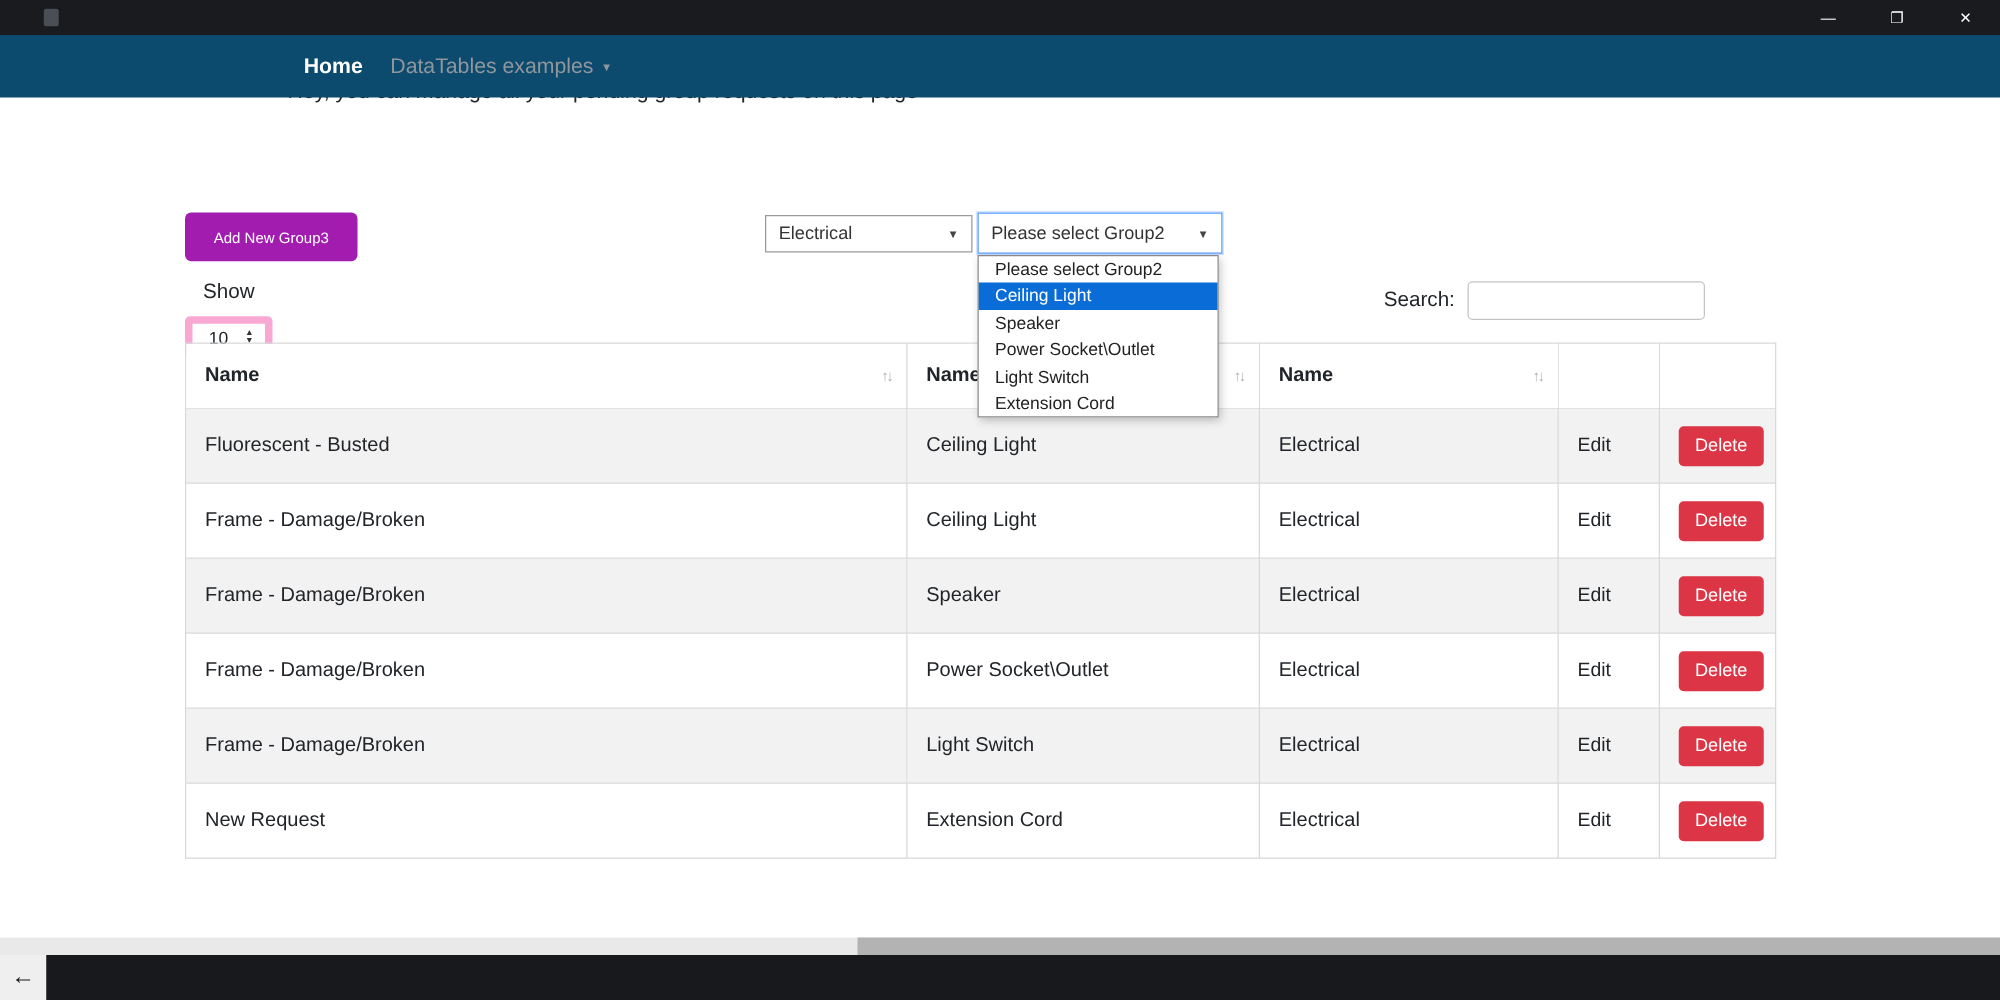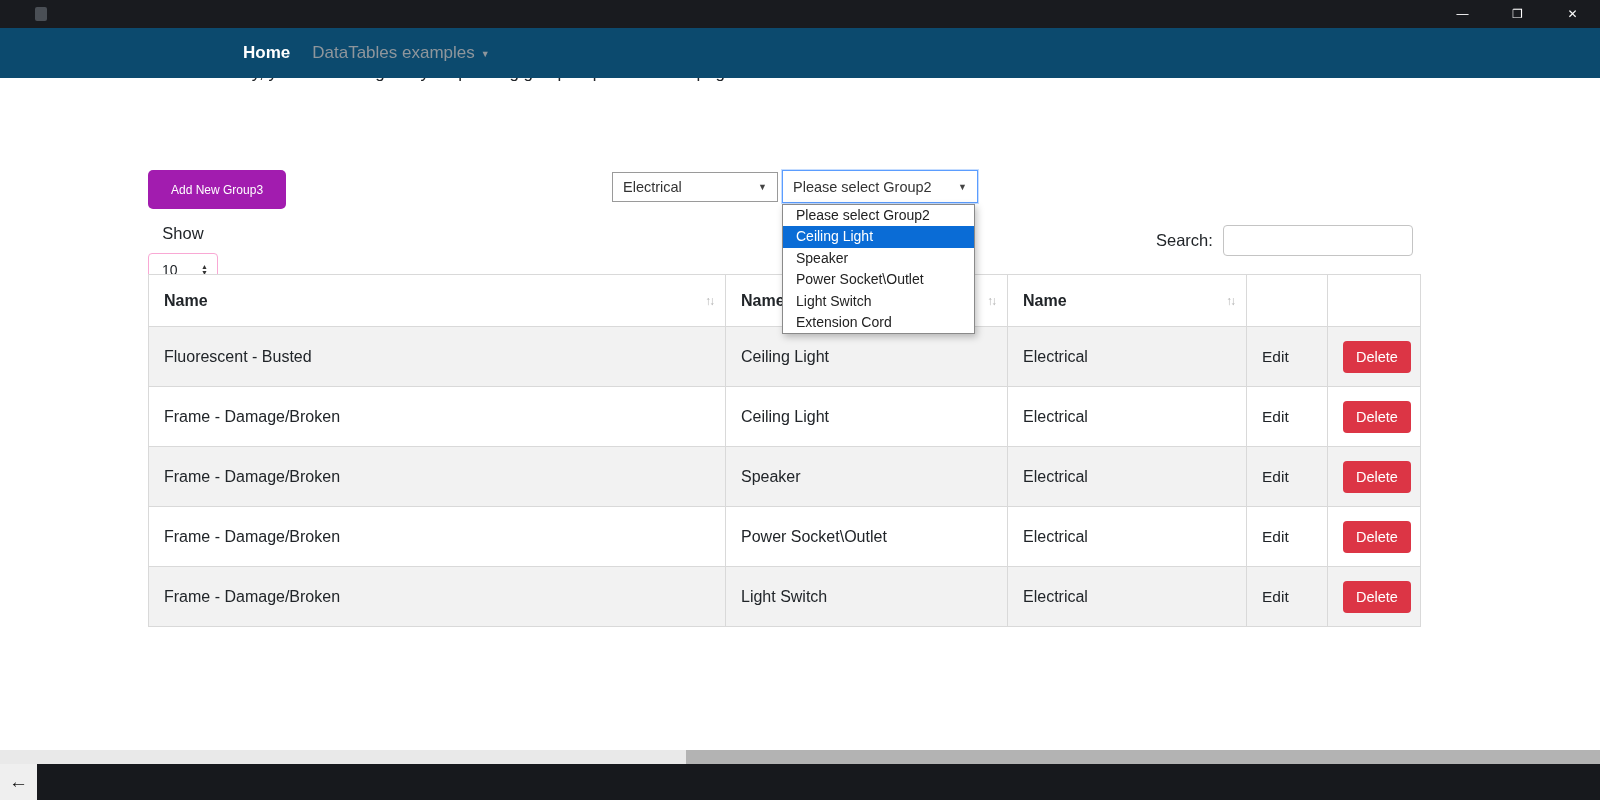--- a/index.html
+++ b/index.html
@@ -27,25 +27,25 @@
   .sel-group3 { left:612px; top:172px; width:166px; height:30px; border:1px solid #9a9a9a; }
   .sel-group2 { left:782px; top:170px; width:196px; height:33px; border:1px solid #5b9dff; box-shadow:0 0 0 1px rgba(91,157,255,.35); z-index:32; }
   .select-box .caret { font-size:9px; color:#444; }
 
   .dropdown-list { position:absolute; left:782px; top:204px; width:193px; background:#fff; border:1px solid #8a8a8a; box-shadow:2px 3px 7px rgba(0,0,0,.25); z-index:35; }
   .dropdown-item { height:21.4px; line-height:21.4px; padding-left:13px; font-size:14px; color:#222; cursor:pointer; white-space:nowrap; }
   .dropdown-item.selected { background:#0a6cd6; color:#fff; }
 
   
   .length-box { position:absolute; left:148px; top:224px; display:flex; align-items:center; gap:10px; font-size:16.5px;flex-direction:column; }
-  .length-select { width:70px; height:33px; border:1px solid #f9a8d4; border-radius:4px; display:flex; align-items:center; justify-content:space-between; padding:0 9px 0 13px; font-size:14px; cursor:pointer; background:#fff; }
+  .length-select { width:70px; height:33px; border:6px solid #f9a8d4; border-radius:4px; display:flex; align-items:center; justify-content:space-between; padding:0 9px 0 13px; font-size:14px; cursor:pointer; background:#fff; }
   .stepper { display:flex; flex-direction:column; align-items:center; }
   .stepper span { font-size:7px; line-height:6px; color:#333; }
 
-  .search-box { position:absolute; left:1156px; top:225px; display:flex; align-items:center; gap:10px; font-size:16.5px; }
+  .search-box { position:absolute; left:1107px; top:225px; display:flex; align-items:center; gap:10px; font-size:16.5px; }
   .search-input { width:190px; height:31px; border:1px solid #c4c4c4; border-radius:4px; padding:0 8px; font-size:14px; font-family:inherit; outline:none; }
 
   
   .dt-wrap { position:absolute; left:148px; top:274px; width:1272px; }
   table.dt { border-collapse:collapse; table-layout:fixed; width:1272px; }
   table.dt th, table.dt td { border:1px solid #d9d9d9; font-size:16px; padding-left:15px; text-align:left; overflow:hidden; white-space:nowrap; }
   table.dt th { height:52px; font-weight:bold; position:relative; cursor:pointer; background:#fff; }
   table.dt td { height:60px; }
   table.dt tbody tr:nth-child(odd) { background:#f2f2f2; }
   table.dt tbody tr:nth-child(even) { background:#ffffff; }
@@ -167,20 +167,27 @@
         <td class="center"><a class="edit-link">Edit</a></td>
         <td class="center"><button class="del-btn">Delete</button></td>
       </tr>
       <tr>
         <td>Frame - Damage/Broken</td>
         <td>Light Switch</td>
         <td>Electrical</td>
         <td class="center"><a class="edit-link">Edit</a></td>
         <td class="center"><button class="del-btn">Delete</button></td>
       </tr>
+      <tr>
+        <td>New Request</td>
+        <td>Extension Cord</td>
+        <td>Electrical</td>
+        <td class="center"><a class="edit-link">Edit</a></td>
+        <td class="center"><button class="del-btn">Delete</button></td>
+      </tr>
     </tbody>
   </table>
 </div>
 
 <div class="hscroll">
   <div class="hthumb"></div>
 </div>
 
 <div class="bottombar"></div>
 <div class="back-square">

